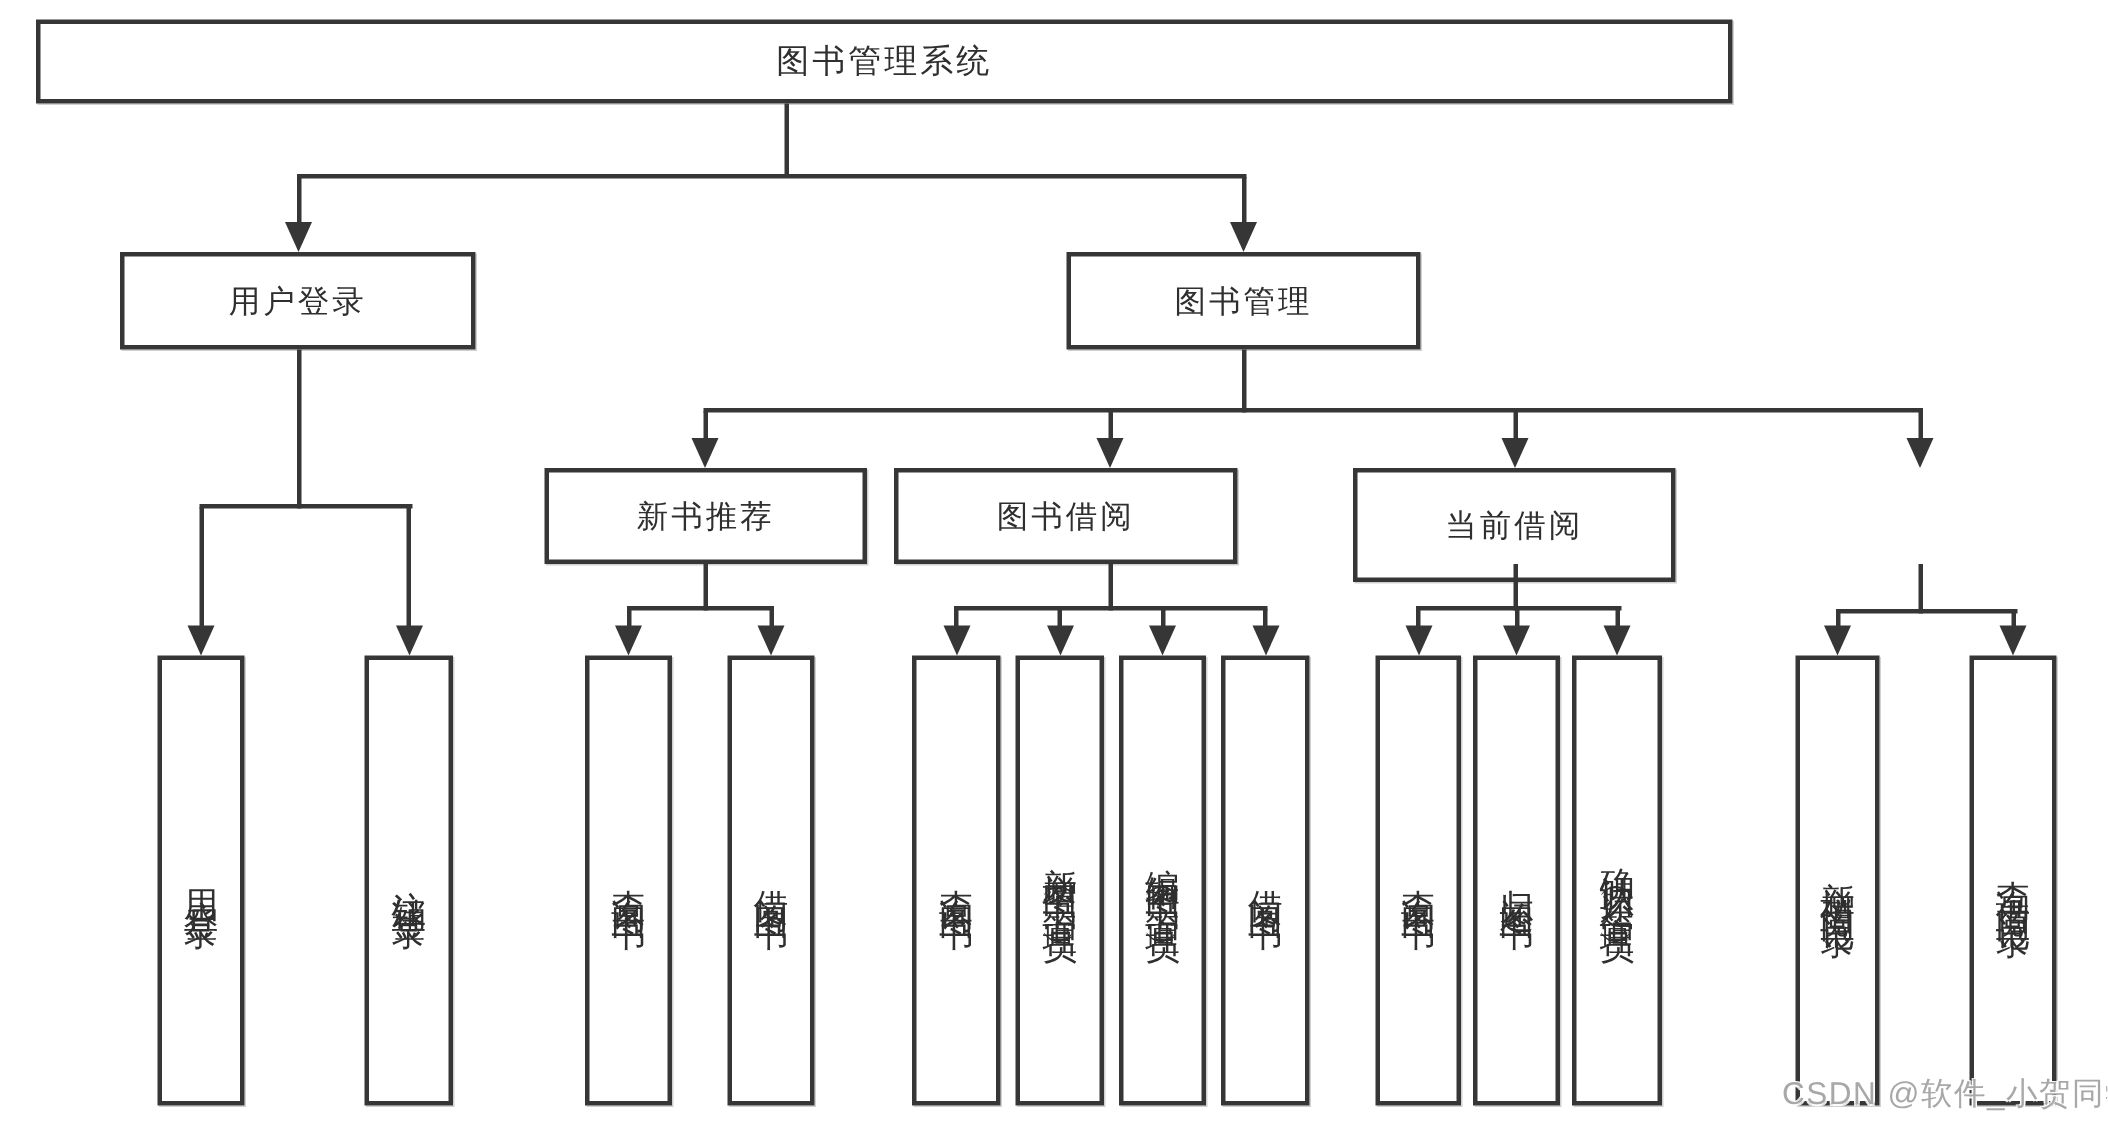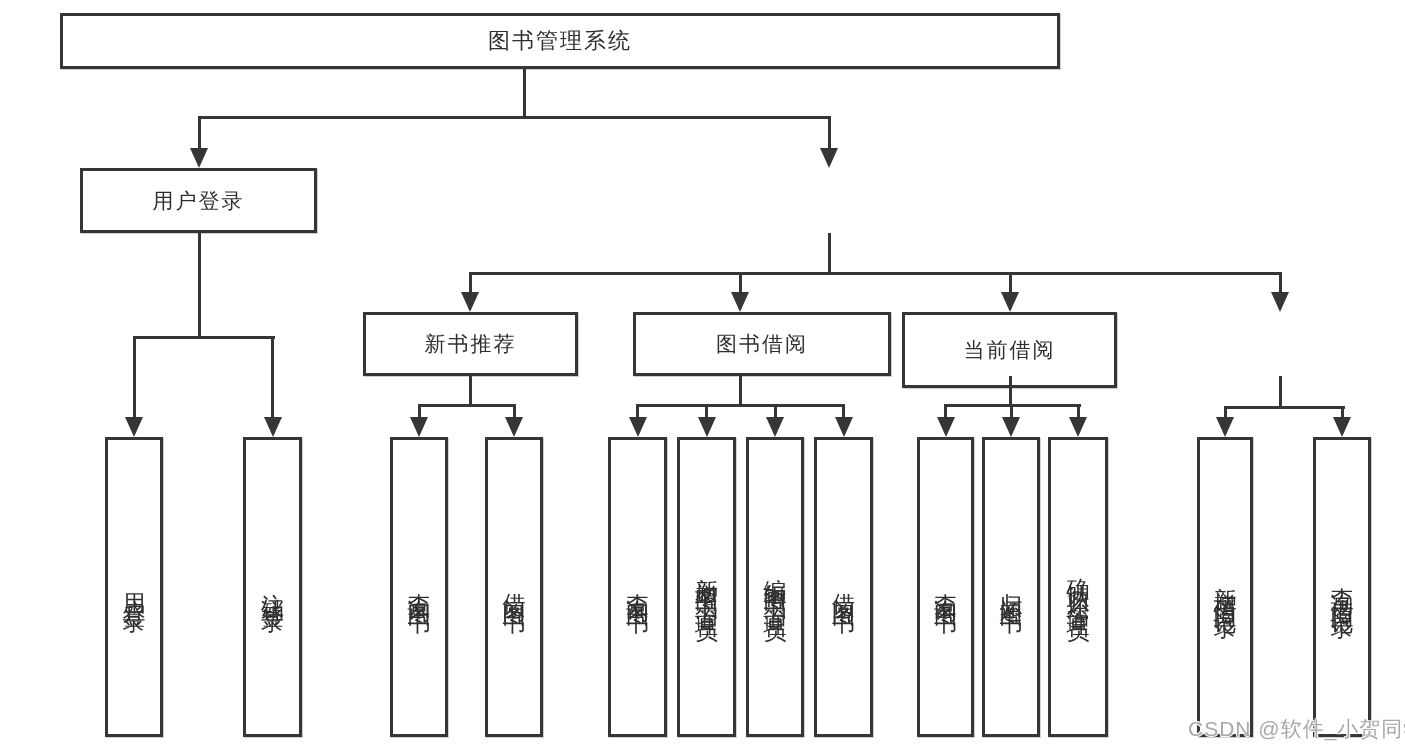--- a/index.html
+++ b/index.html
@@ -51,26 +51,27 @@
     z-index:5;
     text-shadow:-1px -1px 0 rgba(255,255,255,0.85),1px 1px 0 rgba(255,255,255,0.85),
                 -1px 1px 0 rgba(255,255,255,0.85),1px -1px 0 rgba(255,255,255,0.85);
   }
 </style>
 </head>
 <body>
 
 <div id="canvas">
 
-  <div class="box hbox rootbox" style="left:24px;top:13px;width:1000px;height:56px;margin-left:36px;">图书管理系统</div>
+  <div class="box hbox rootbox" style="left:24px;top:13px;width:1131px;height:56px;">图书管理系统</div>
 
   <div class="box hbox" style="left:80px;top:168px;width:237px;height:65px;">用户登录</div>
+  <div class="box hbox" style="left:711px;top:168px;width:236px;height:65px;">图书管理</div>
 
   <div class="box hbox" style="left:363px;top:312px;width:215px;height:64px;">新书推荐</div>
-  <div class="box hbox" style="left:633px;top:312px;width:258px;height:64px;">图书借阅</div>
+  <div class="box hbox" style="left:596px;top:312px;width:229px;height:64px;">图书借阅</div>
   <div class="box hbox" style="left:902px;top:312px;width:215px;height:76px;">当前借阅</div>
 
   <div class="box vbox" style="left:105px;top:437px;width:58px;height:300px;">用户登录</div>
   <div class="box vbox" style="left:243px;top:437px;width:59px;height:300px;">注销登录</div>
 
   <div class="box vbox" style="left:390px;top:437px;width:58px;height:300px;">查询图书</div>
   <div class="box vbox" style="left:485px;top:437px;width:58px;height:300px;">借阅图书</div>
 
   <div class="box vbox" style="left:608px;top:437px;width:59px;height:300px;">查询图书</div>
   <div class="box vbox" style="left:677px;top:437px;width:59px;height:300px;">新增图书（管理员）</div>

